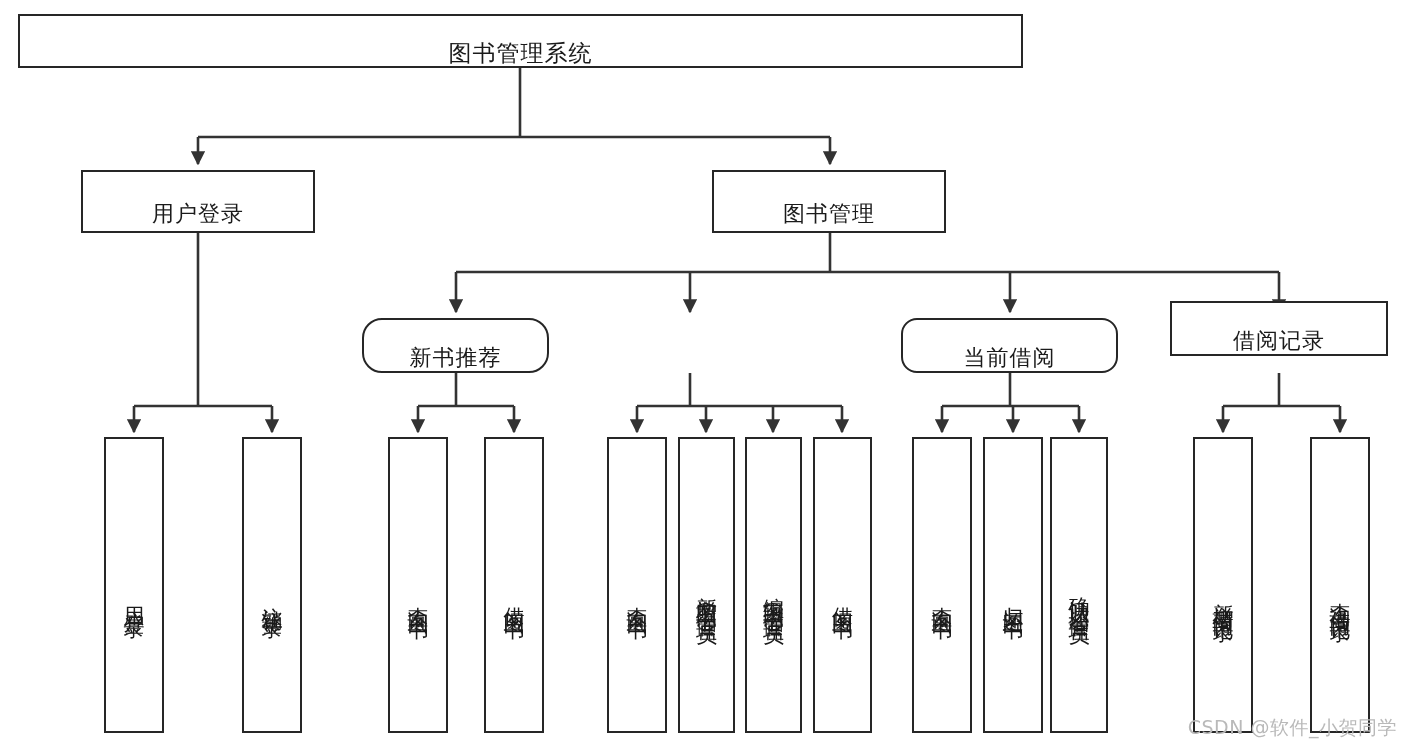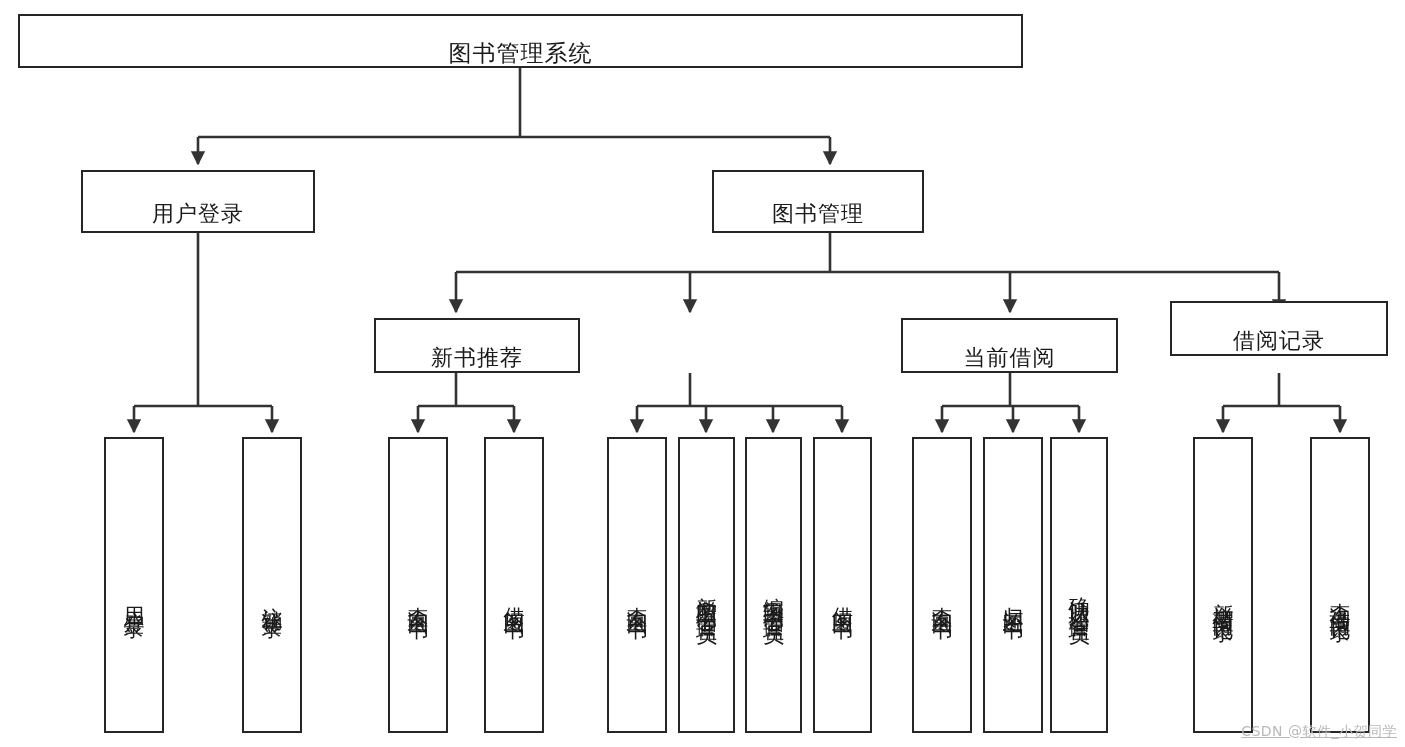--- a/index.html
+++ b/index.html
@@ -13,23 +13,23 @@
         justify-content:center;color:#1a1a1a;}
   .node .lbl{display:block;text-align:center;line-height:1.12;margin-top:25px;}
 
   .node.horiz .lbl{writing-mode:horizontal-tb;font-size:22px;letter-spacing:1px;}
   .node.root .lbl{font-size:23px;}
   .node.vert{padding:10px 0;align-items:center;}
   .node.vert .lbl{writing-mode:vertical-rl;text-orientation:upright;
                   font-size:21px;letter-spacing:4px;line-height:1.05;
                   max-height:276px;}
 
-  #watermark{position:absolute;right:8px;bottom:6px;font-size:14px;
+  #watermark{position:absolute;right:8px;bottom:6px;font-size:19px;
              color:#b9b9b9;letter-spacing:.5px;white-space:nowrap;
-             pointer-events:none;text-decoration:underline;}
+             pointer-events:none;}
 </style>
 </head>
 <body>
 
 <div id="stage">
 
   <svg id="wires" viewBox="0 0 1405 747" xmlns="http://www.w3.org/2000/svg">
     <defs>
       <marker id="arrow" viewBox="0 0 10 10" refX="9" refY="5" markerWidth="5.5" markerHeight="5.5" orient="auto-start-reverse">
         <path d="M 0 0 L 10 5 L 0 10 z" fill="#333333"></path>
@@ -79,28 +79,28 @@
     </g>
   </svg>
 
   <div class="node horiz root" style="left:18px;top:14px;width:1005px;height:54px;">
     <span class="lbl">图书管理系统</span>
   </div>
 
   <div class="node horiz" style="left:81px;top:170px;width:234px;height:63px;">
     <span class="lbl">用户登录</span>
   </div>
-  <div class="node horiz" style="left:712px;top:170px;width:212px;height:63px;">
+  <div class="node horiz" style="left:712px;top:170px;width:234px;height:63px;">
     <span class="lbl">图书管理</span>
   </div>
 
-  <div class="node horiz" style="left:374px;top:318px;width:206px;height:55px;">
+  <div class="node horiz" style="left:362px;top:318px;width:187px;height:55px;border-radius:20px;">
     <span class="lbl">新书推荐</span>
   </div>
-  <div class="node horiz" style="left:901px;top:318px;width:217px;height:55px;">
+  <div class="node horiz" style="left:901px;top:318px;width:217px;height:55px;border-radius:16px;">
     <span class="lbl">当前借阅</span>
   </div>
   <div class="node horiz" style="left:1170px;top:301px;width:218px;height:55px;">
     <span class="lbl">借阅记录</span>
   </div>
 
   <div class="node vert" style="left:104px;top:437px;width:60px;height:296px;">
     <span class="lbl">用户登录</span>
   </div>
   <div class="node vert" style="left:242px;top:437px;width:60px;height:296px;">

